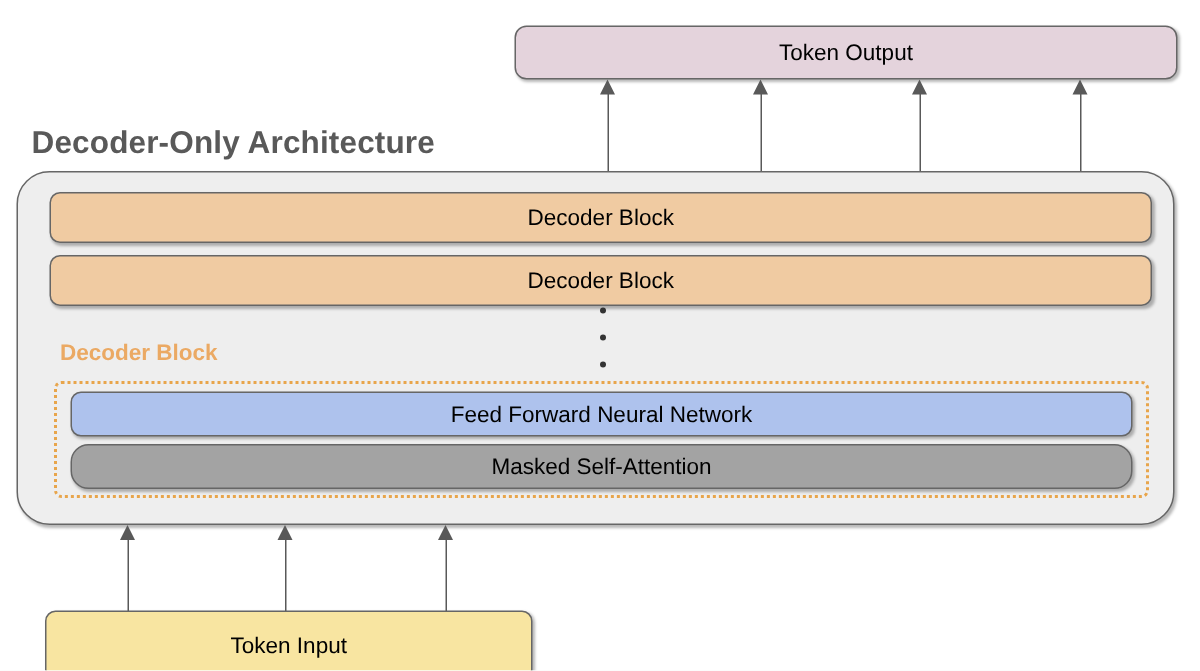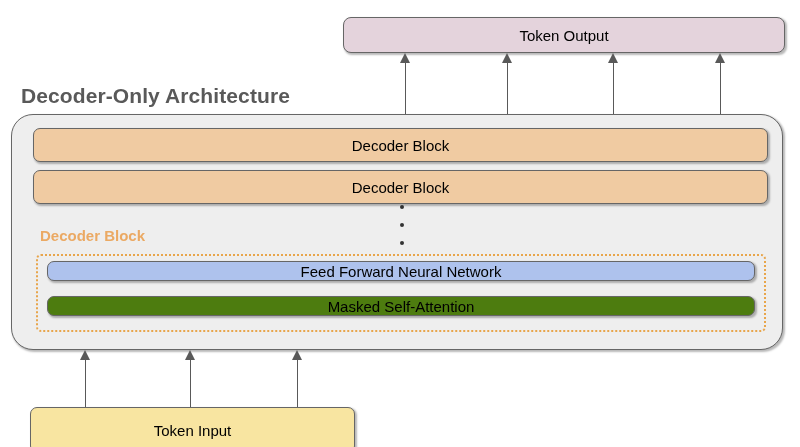--- a/index.html
+++ b/index.html
@@ -116,29 +116,30 @@
     top: 254px;
     width: 730px;
     height: 78px;
     box-sizing: border-box;
     border: 2.4px dotted #e8a54b;
     border-radius: 5px;
   }
   .inner-bar {
     left: 47px;
     width: 708px;
-    height: 20px;
+    height: 30px;
   }
   #ffnn-bar {
     top: 261px;
     background: #aec2ed;
   }
   #msa-bar {
     top: 296px;
-    background: #4d7c0f;
+    background: #a3a3a3;
+    border-radius: 12px;
   }
 
   
   #token-input {
     left: 30px;
     top: 407px;
     width: 325px;
     height: 46px;
     background: #f8e5a1;
   }

